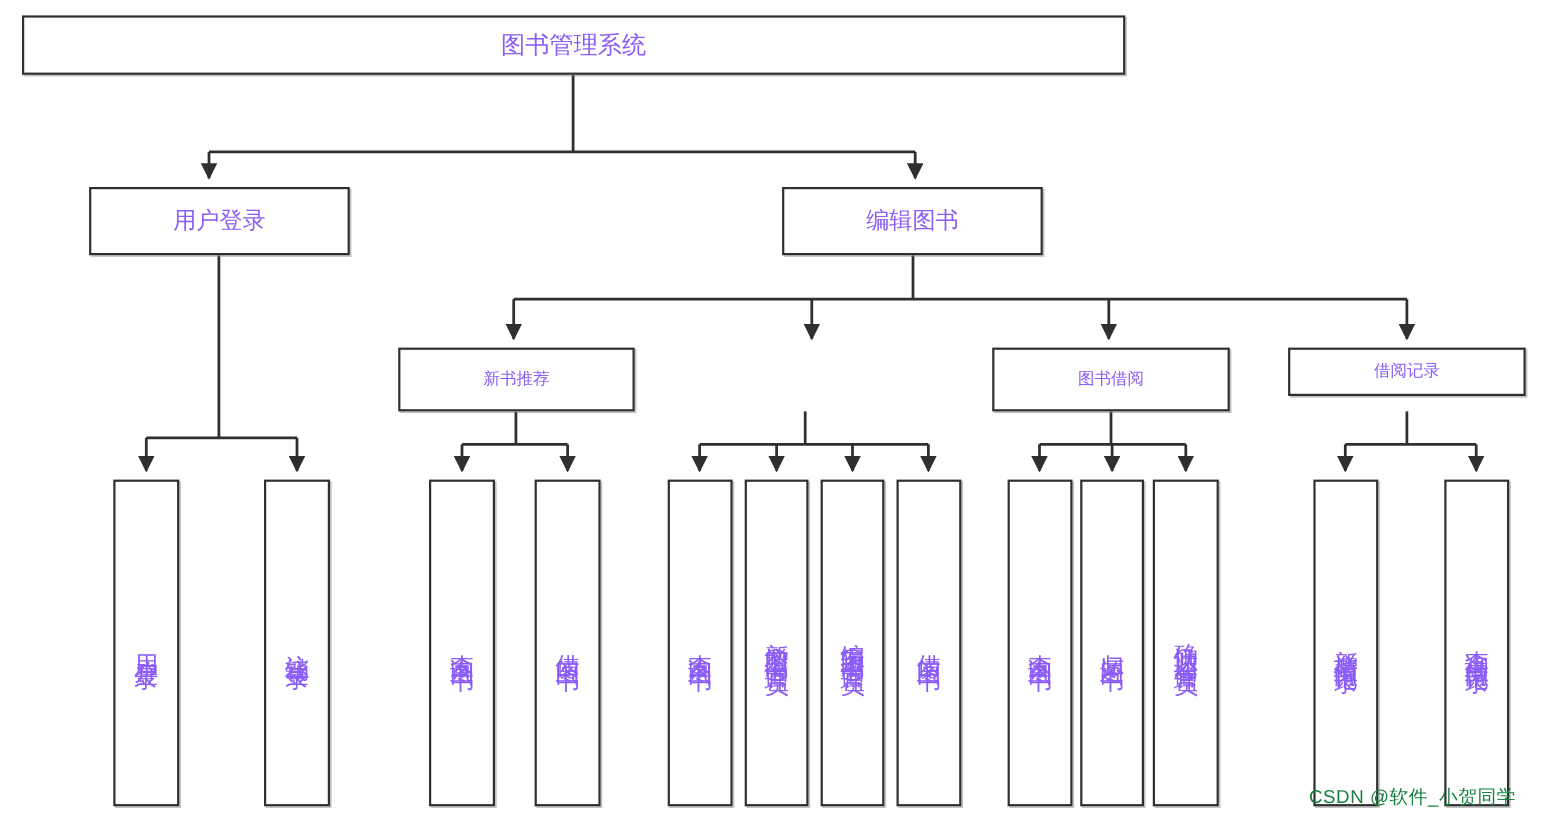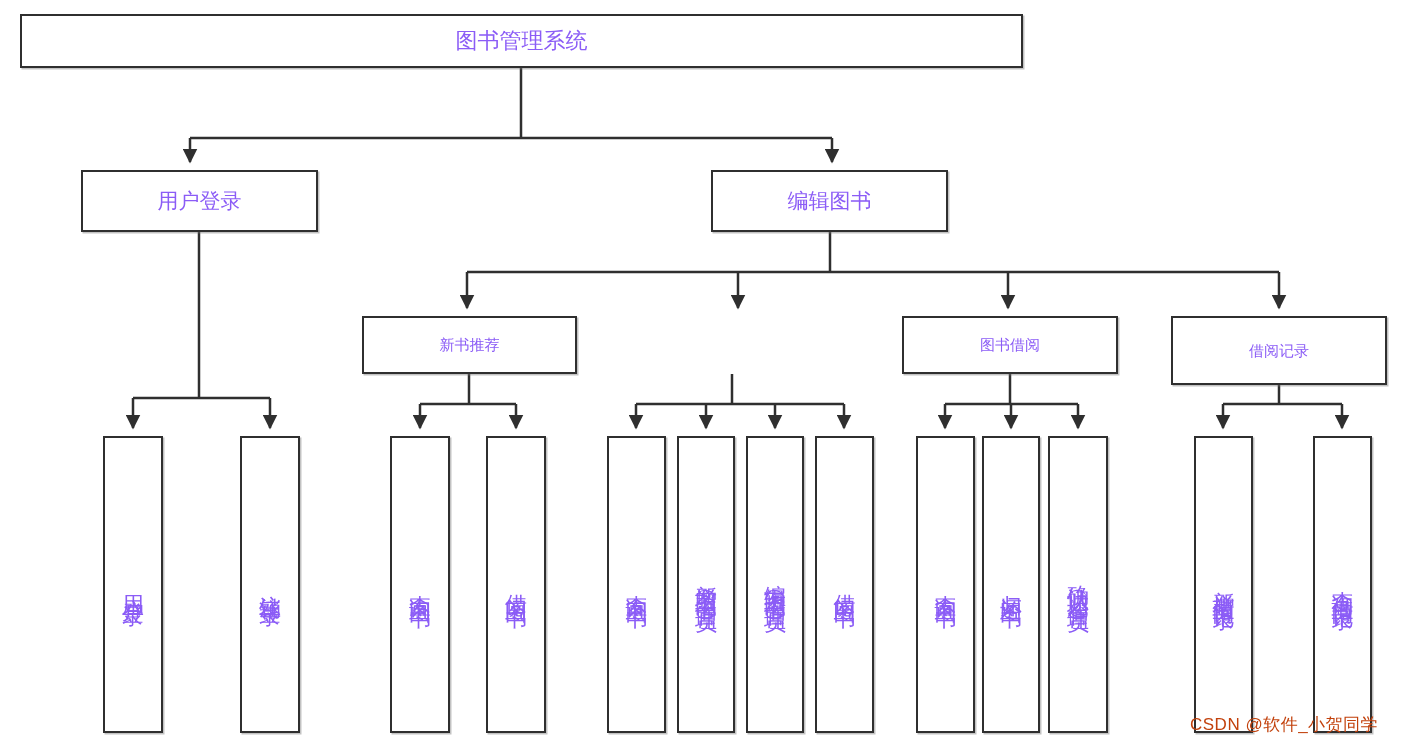--- a/index.html
+++ b/index.html
@@ -46,21 +46,21 @@
   }
   svg#edges{
     position:absolute;
     left:0;top:0;
     width:1405px;height:747px;
     pointer-events:none;
   }
   .watermark{
     position:absolute;
     font-size:17px;
-    color:#c2410c;
+    color:#15803d;
     white-space:nowrap;
     letter-spacing:0.5px;
   }
 </style>
 </head>
 <body>
 
 <div id="canvas">
 
   <svg id="edges" viewBox="0 0 1405 747" xmlns="http://www.w3.org/2000/svg">
@@ -123,21 +123,21 @@
   <div class="node lvl1" style="left:711px;top:170px;width:237px;height:62px;">
     <span class="label">编辑图书</span>
   </div>
 
   <div class="node lvl2" style="left:362px;top:316px;width:215px;height:58px;">
     <span class="label">新书推荐</span>
   </div>
   <div class="node lvl2" style="left:902px;top:316px;width:216px;height:58px;">
     <span class="label">图书借阅</span>
   </div>
-  <div class="node lvl2" style="left:1171px;top:316px;width:216px;height:69px;justify-content:center;">
+  <div class="node lvl2" style="left:1171px;top:316px;width:216px;height:44px;justify-content:center;">
     <span class="label">借阅记录</span>
   </div>
 
   <div class="node leaf" style="left:103px;top:436px;width:60px;height:297px;">
     <span class="label">用户登录</span>
   </div>
   <div class="node leaf" style="left:240px;top:436px;width:60px;height:297px;">
     <span class="label">注销登录</span>
   </div>
   <div class="node leaf" style="left:390px;top:436px;width:60px;height:297px;">

